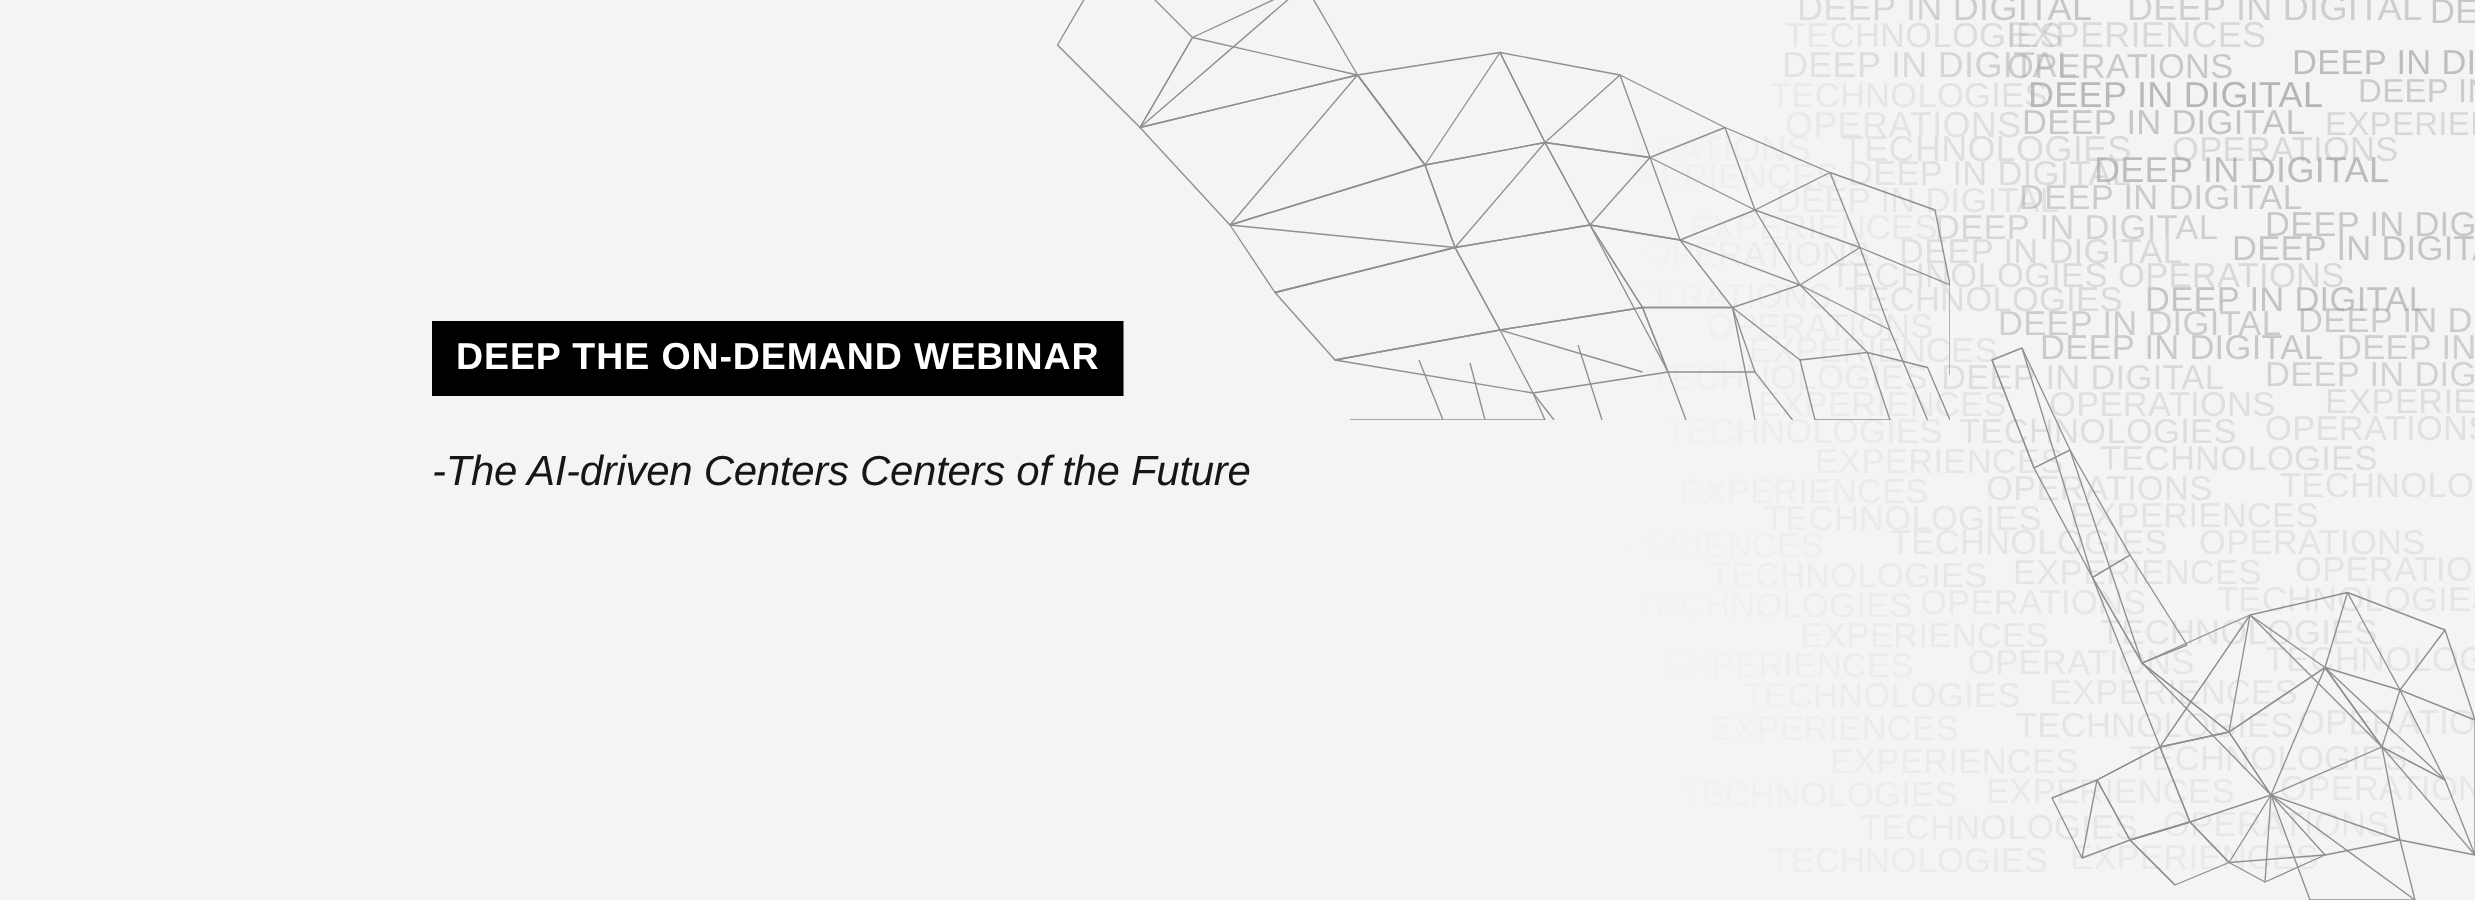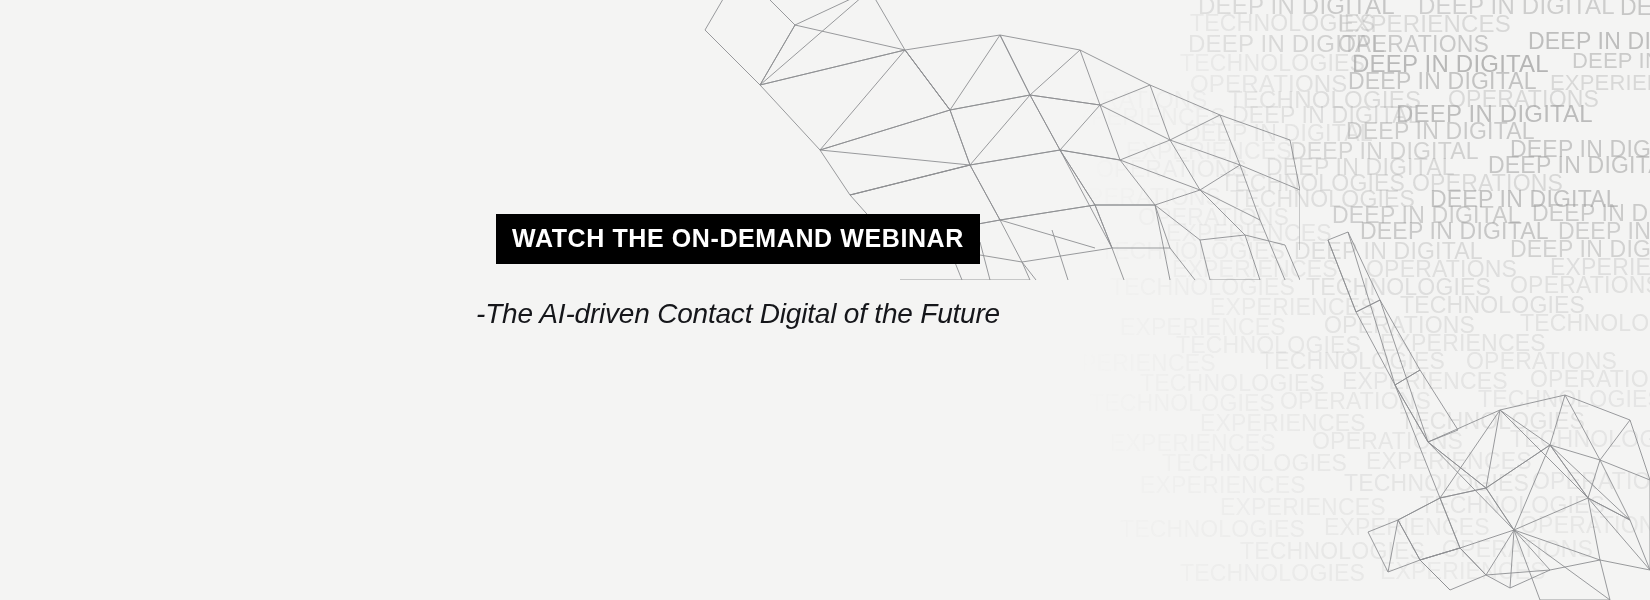--- a/index.html
+++ b/index.html
@@ -10,21 +10,20 @@
   }
   * { box-sizing: border-box; }
 
   .banner {
     position: relative;
     width: 1650px;
     height: 600px;
     overflow: hidden;
     background: #f4f4f3;
     font-family: "Liberation Sans", "DejaVu Sans", sans-serif;
-    text-align: center;
   }
 
   
   .bg-art {
     position: absolute;
     inset: 0;
     pointer-events: none;
   }
 
   .wordcloud-layer {
@@ -268,17 +267,17 @@
           <path d="M250 340 L300 330 M214 300 L310 370"></path>
           <path d="M200 180 L265 165 L300 230 M250 215 L265 165"></path>
           <path d="M265 165 L330 190 L350 250 M300 230 L330 190"></path>
         </g>
       </svg>
 
     </div>
   </div>
 
   <div class="content">
-    <div class="eyebrow-badge">WATCH THE ON-DEMAND WEBINAR</div>
-    <p class="subheadline">-The AI-driven Contact Digital of the Future</p>
+    <div class="eyebrow-badge">DEEP THE ON-DEMAND WEBINAR</div>
+    <p class="subheadline">-The AI-driven Centers Centers of the Future</p>
   </div>
 
 </div>
 
 </body></html>

